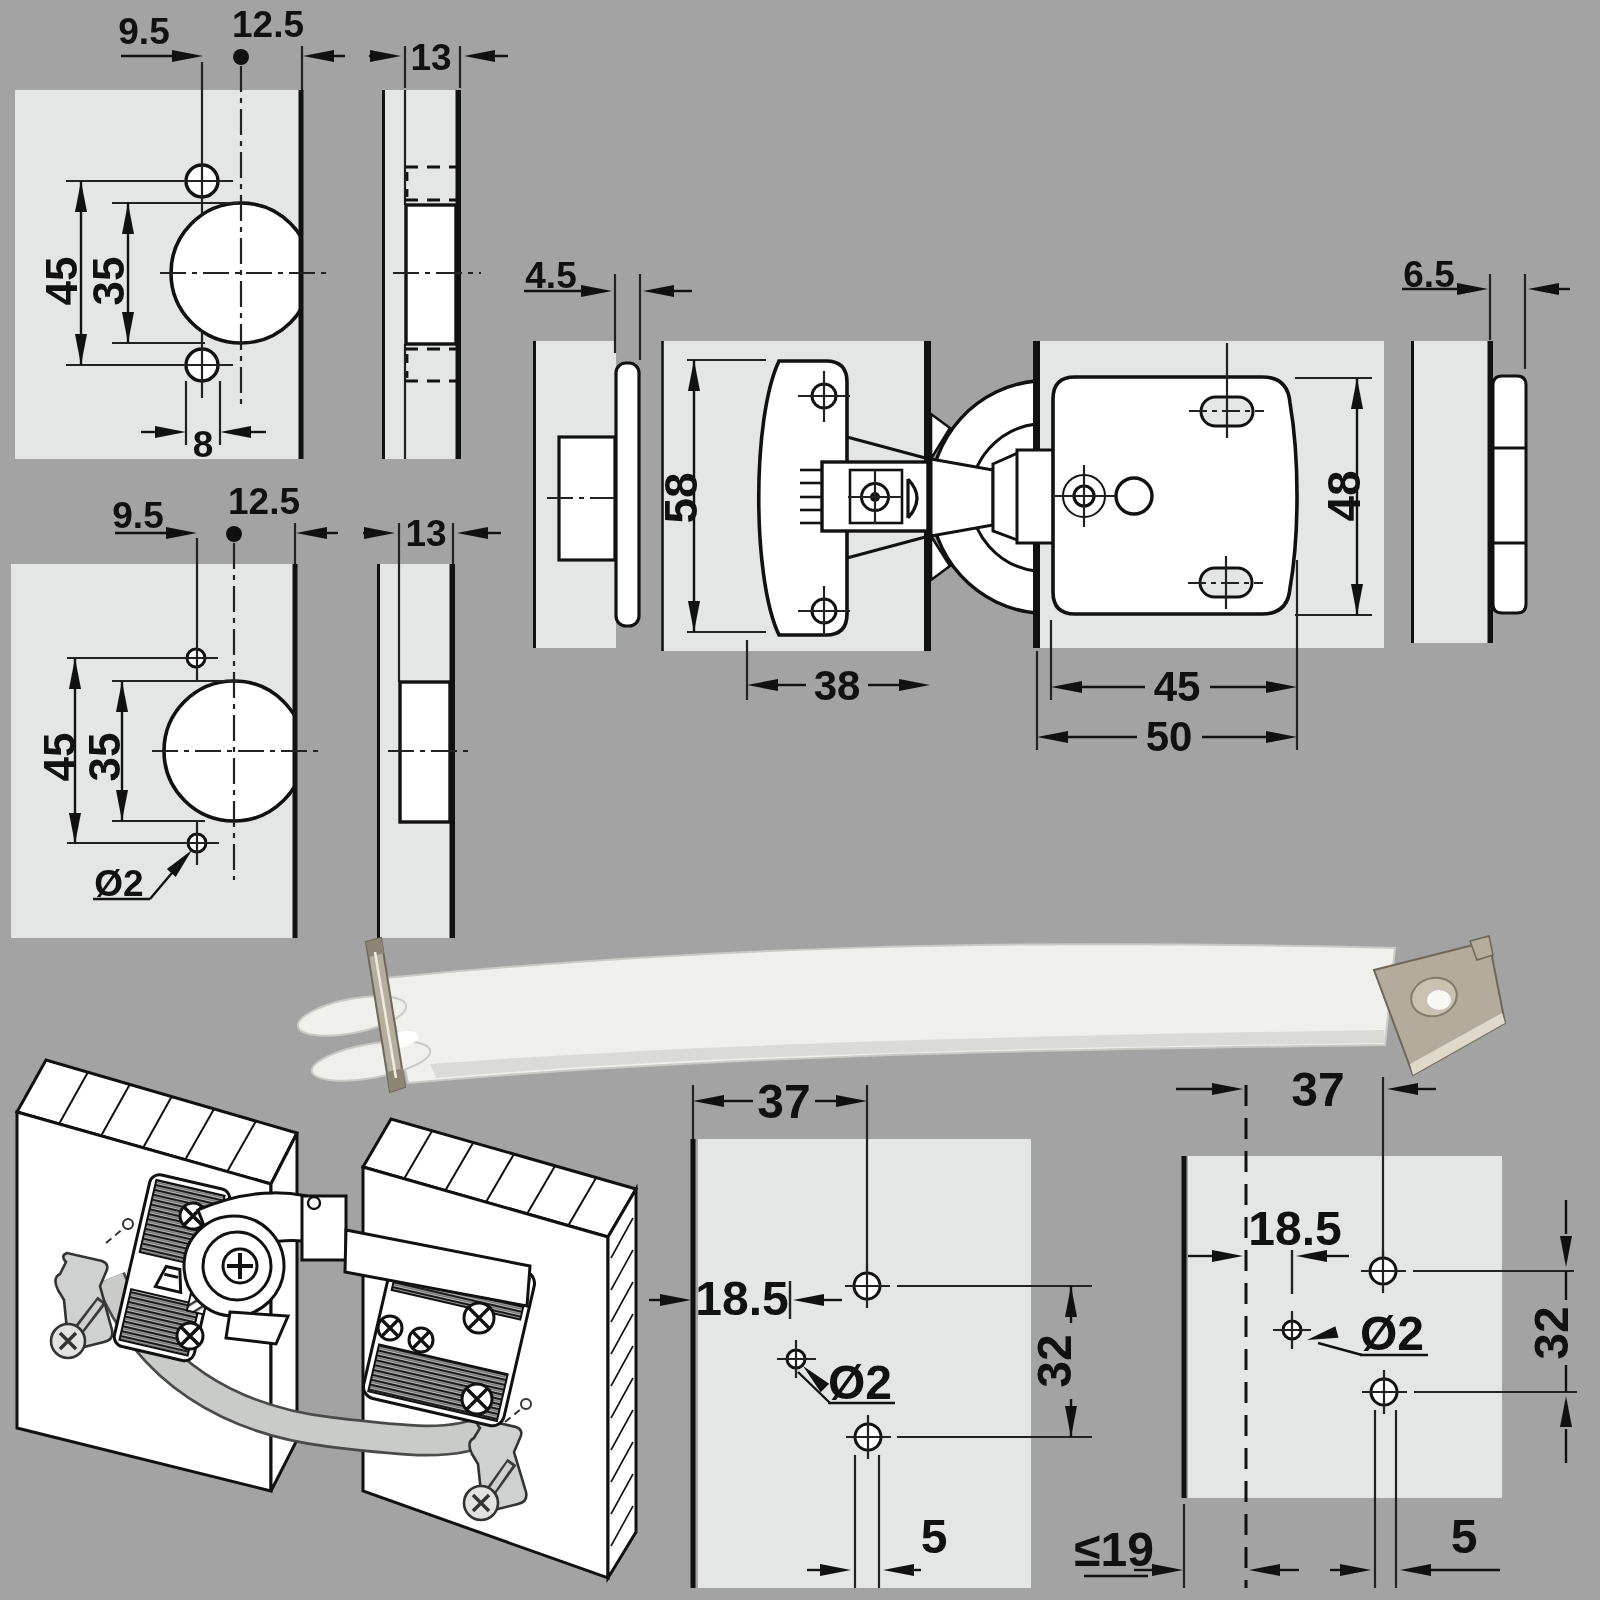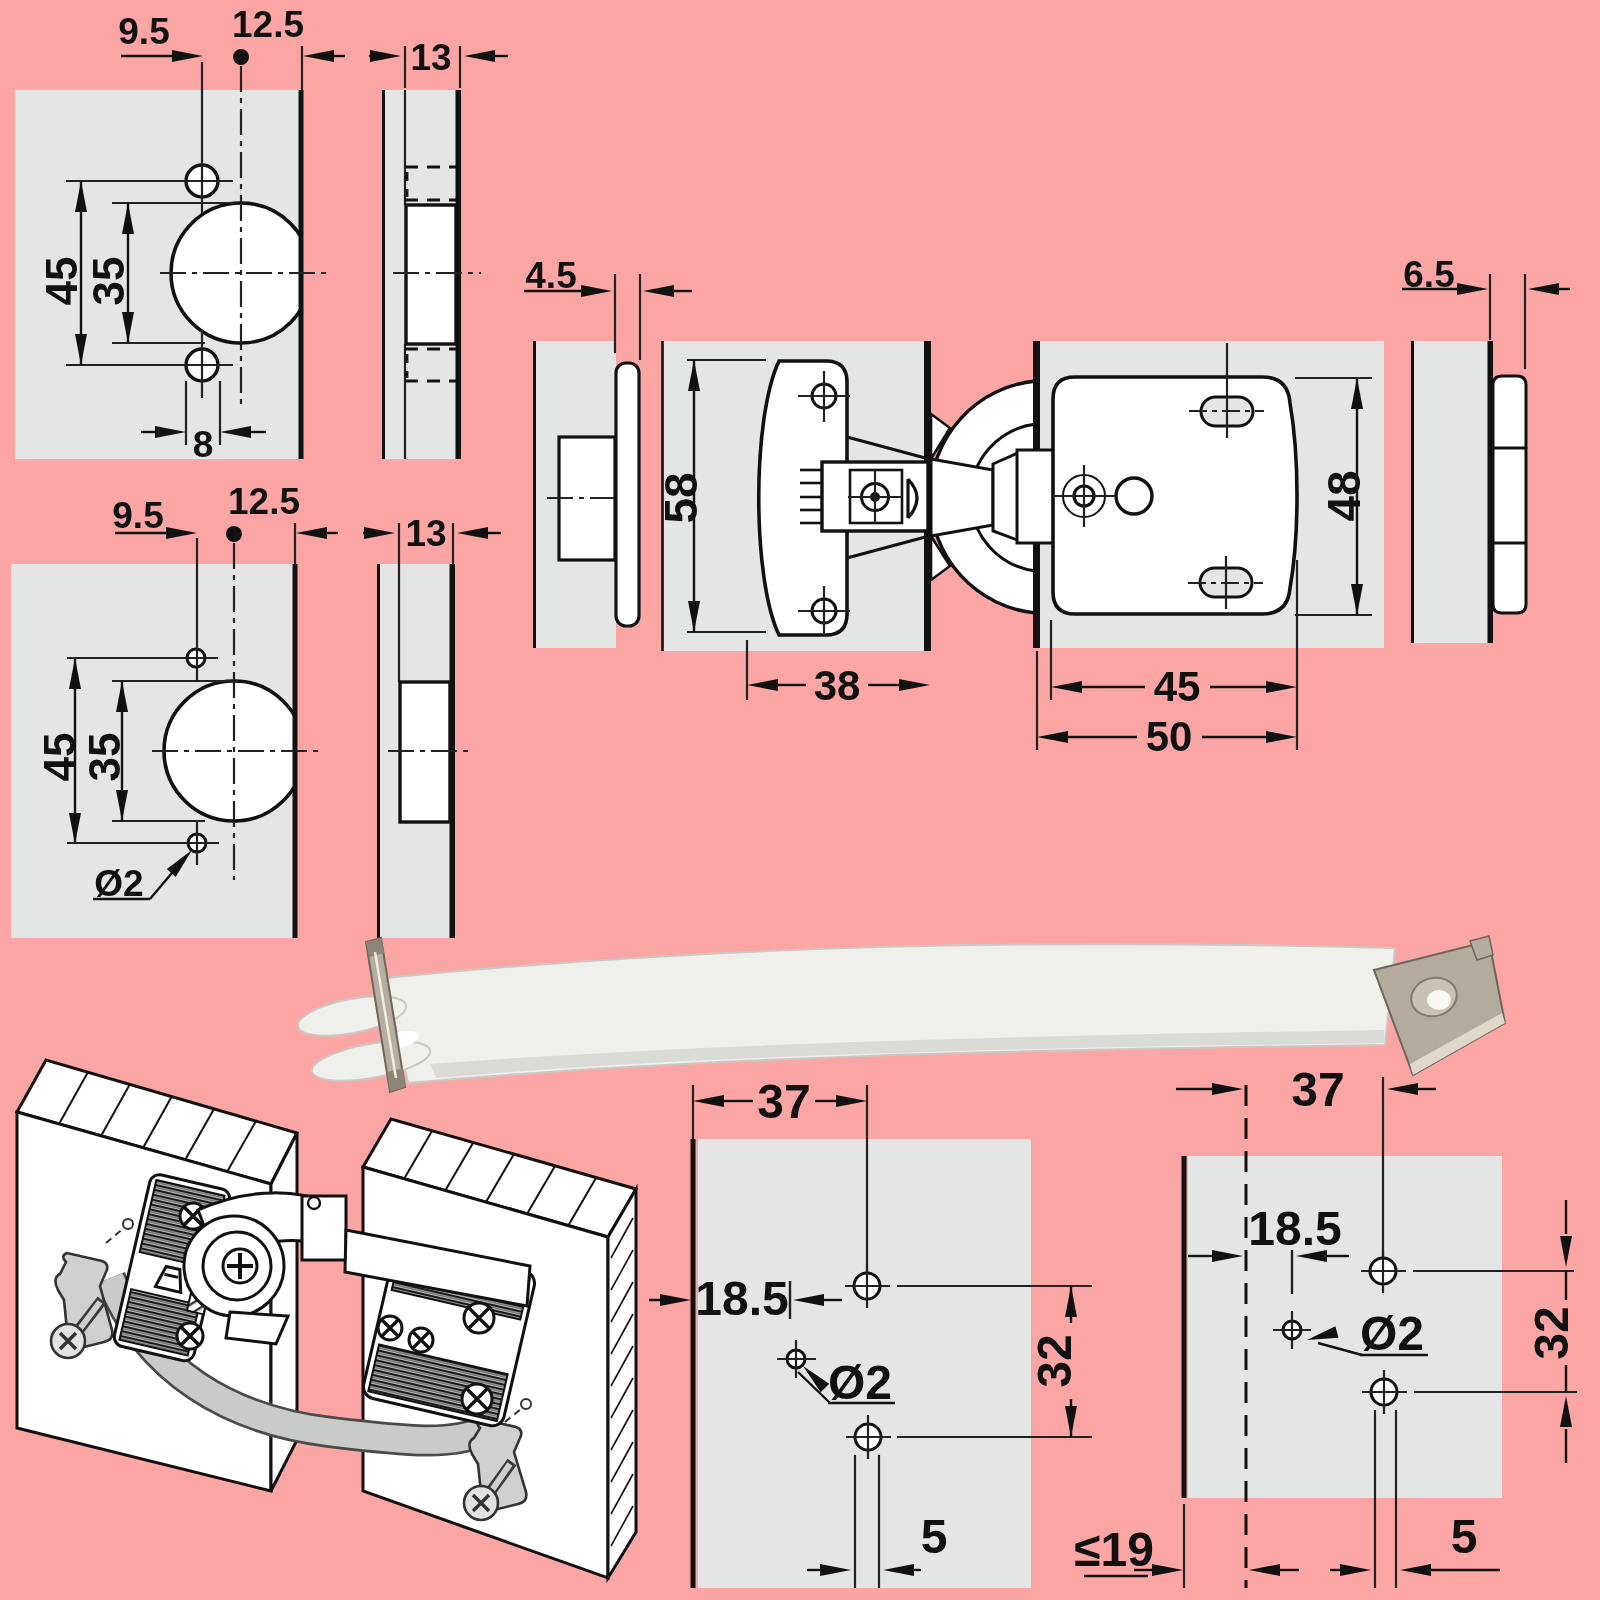--- a/index.html
+++ b/index.html
@@ -1,16 +1,16 @@
 <!DOCTYPE html>
 <html><head>
 <meta charset="utf-8">
 <style>
   html,body{margin:0;padding:0;background:#fff;}
-  #page{width:1600px;height:1600px;position:relative;background:#fca5a5;overflow:hidden;}
+  #page{width:1600px;height:1600px;position:relative;background:#a3a3a3;overflow:hidden;}
   svg{position:absolute;left:0;top:0;}
   text{font-family:"Liberation Sans",sans-serif;font-weight:bold;fill:#111;}
 </style>
 </head>
 <body>
 <div id="page">
 <svg width="1600" height="1600" viewBox="0 0 1600 1600">
 <defs>
   <clipPath id="cp1">
           <rect x="0" y="80" width="301" height="390"></rect>

